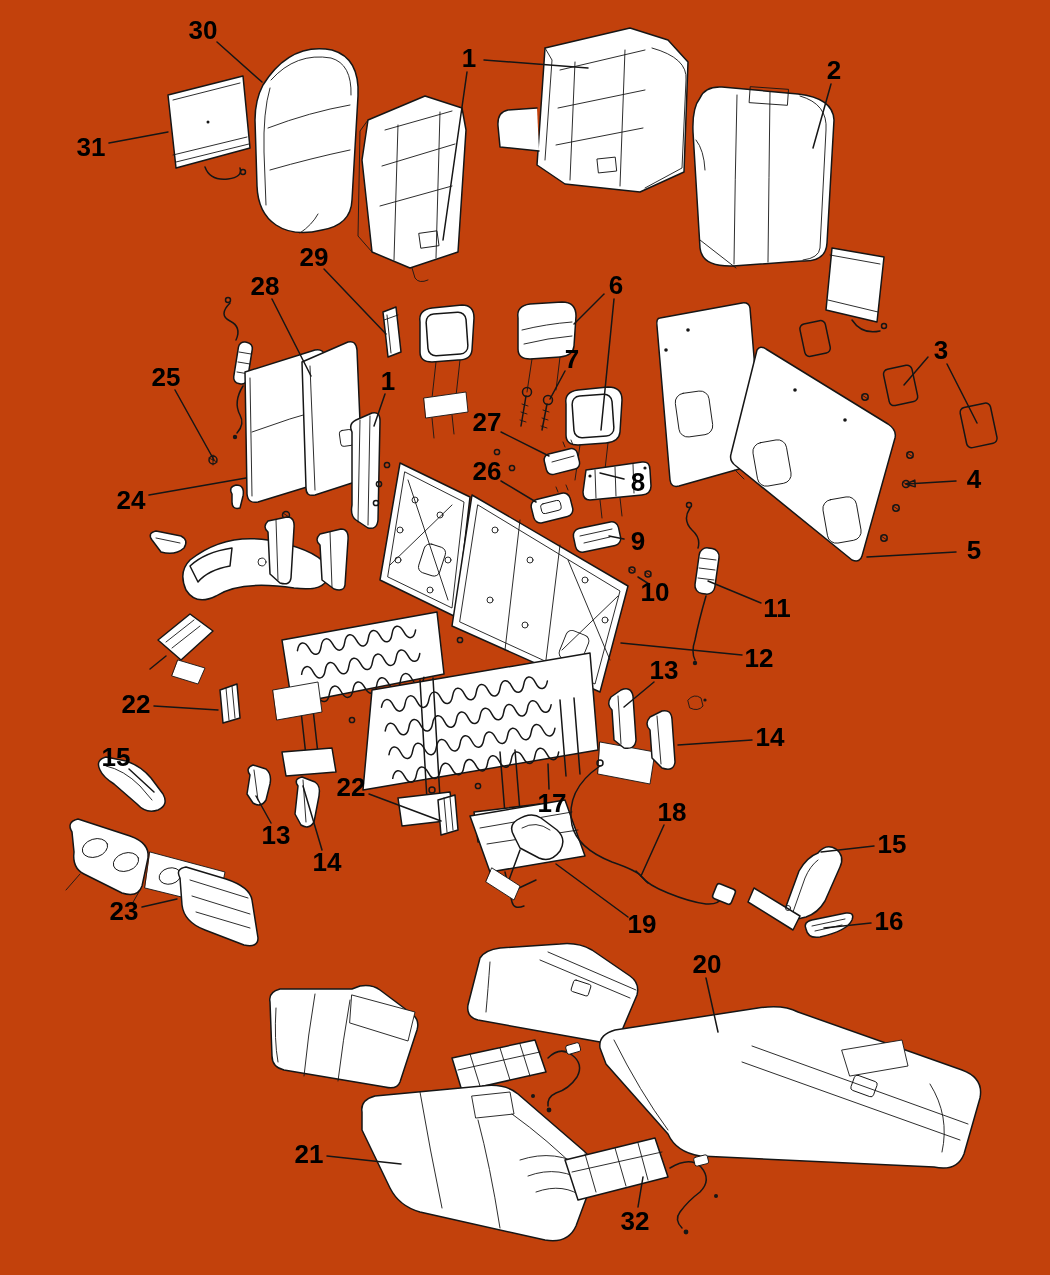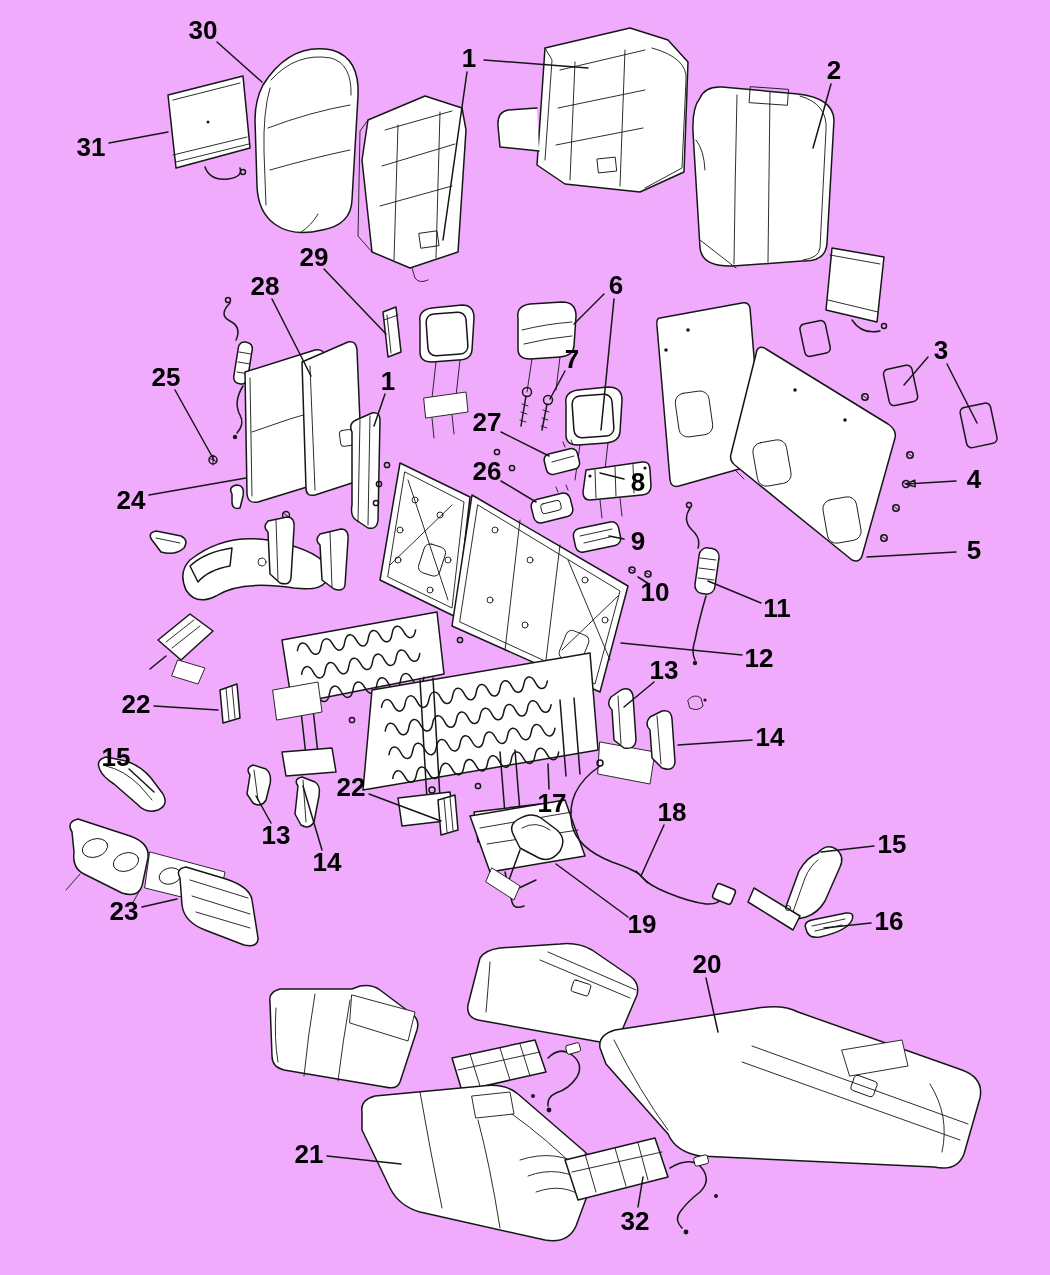--- a/index.html
+++ b/index.html
@@ -1,18 +1,18 @@
 <!DOCTYPE html>
 <html><head>
 <meta charset="utf-8">
 <style>
   html,body{margin:0;padding:0;background:#e8e8e8;}
   #stage{
     position:relative;width:1050px;height:1275px;margin:0 auto;
-    background:#f0abfc;overflow:hidden;
+    background:#c2410c;overflow:hidden;
     font-family:"Liberation Sans",sans-serif;
   }
   #diagram-svg{position:absolute;left:0;top:0;}
   
   #diagram-svg path,#diagram-svg line,#diagram-svg rect,#diagram-svg circle,
   #diagram-svg ellipse,#diagram-svg polygon,#diagram-svg polyline{
     stroke:#161616;fill:none;stroke-width:1.5;
     stroke-linecap:round;stroke-linejoin:round;
   }
   #diagram-svg .fw{fill:#ffffff;}

